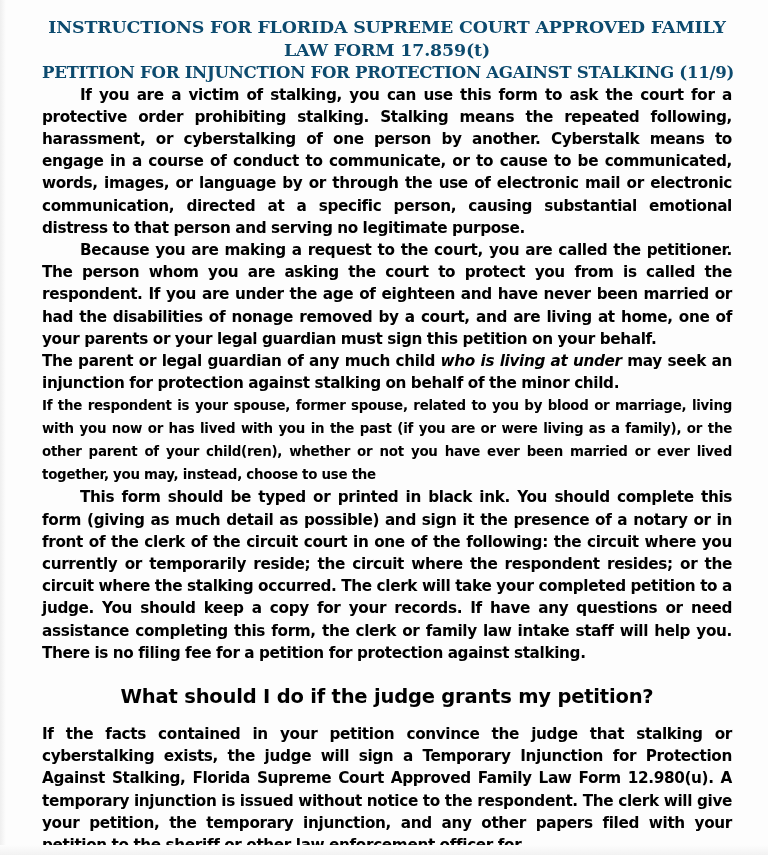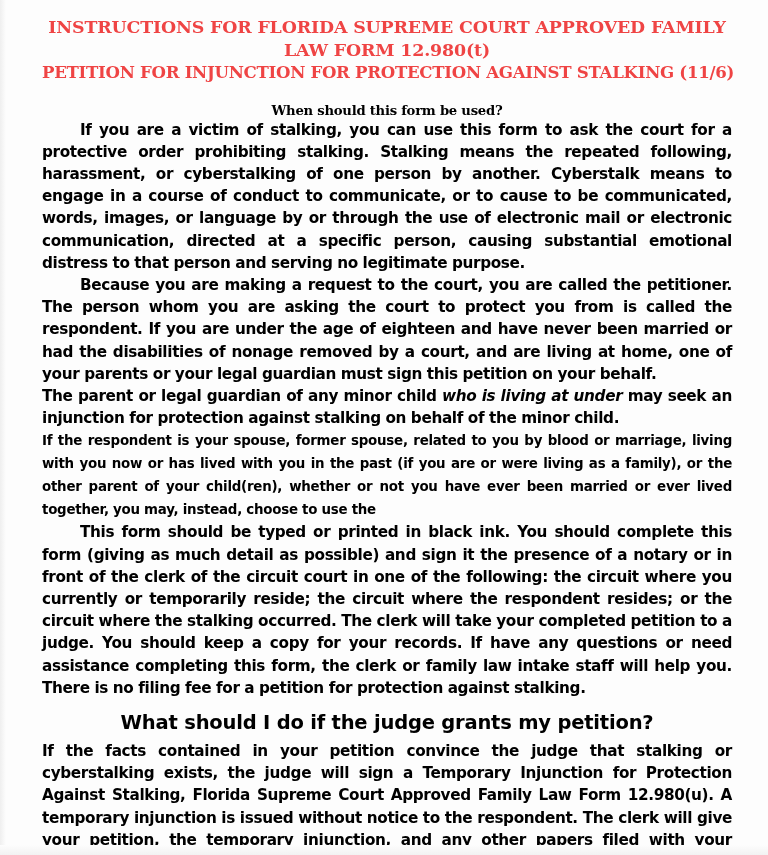--- a/index.html
+++ b/index.html
@@ -55,21 +55,21 @@
   
   .doc-title {
     text-align: center;
     font-family: "DejaVu Serif", serif;
     font-weight: bold;
     font-size: 17.4px;
     line-height: 22.5px;
     letter-spacing: -0.15px;
     margin: 0;
     padding-top: 16px;
-    color: #ef4444;
+    color: #0c4a6e;
   }
   .doc-title .t-line { display: block; white-space: nowrap; }
   .doc-title .t-line.l3 { font-size: 16.6px; letter-spacing: -0.3px; }
 
   
   .sec-head-sm {
     text-align: center;
     font-family: "DejaVu Serif", serif;
     font-weight: bold;
     font-size: 13.2px;
@@ -77,21 +77,21 @@
     margin: 0;
     padding-top: 18px;
     letter-spacing: -0.25px;
   }
   .sec-head-lg {
     text-align: center;
     font-family: "DejaVu Sans", sans-serif;
     font-weight: bold;
     font-size: 19.5px;
     line-height: 25px;
-    margin: 4px;
+    margin: 13px;
     padding-top: 7px;
     padding-bottom: 1px;
     letter-spacing: -0.2px;
   }
 
   
   p.body {
     margin: 0;
     font-family: "DejaVu Sans", sans-serif;
     font-weight: bold;
@@ -133,31 +133,30 @@
   }
 </style>
 </head>
 <body>
 
 <div id="page">
   <div class="content">
 
     <h1 class="doc-title">
       <span class="t-line l1">INSTRUCTIONS FOR FLORIDA SUPREME COURT APPROVED FAMILY</span>
-      <span class="t-line l2">LAW FORM 12.980(t)</span>
-      <span class="t-line l3">PETITION FOR INJUNCTION FOR PROTECTION AGAINST STALKING (11/6)</span>
+      <span class="t-line l2">LAW FORM 17.859(t)</span>
+      <span class="t-line l3">PETITION FOR INJUNCTION FOR PROTECTION AGAINST STALKING (11/9)</span>
     </h1>
 
-    <h2 class="sec-head-sm">When should this form be used?</h2>
 
     <p class="body indent"><span>If you are a victim of stalking, you can use this form to ask the court for a protective order prohibiting stalking. Stalking means the repeated following, harassment, or cyberstalking of one person by another. Cyberstalk means to engage in a course of conduct to communicate, or to cause to be communicated, words, images, or language by or through the use of electronic mail or electronic communication, directed at a specific person, causing substantial emotional distress to that person and serving no legitimate purpose.</span></p>
 
     <p class="body indent"><span>Because you are making a request to the court, you are called the </span><span class="bu">petitioner</span><span>. The person whom you are asking the court to protect you from is called the </span><span class="bu">respondent</span><span>. If you are under the age of eighteen and have never been married or had the disabilities of nonage removed by a court, and are living at home, one of your parents or your legal guardian must sign this petition on your behalf.</span></p>
 
-    <p class="body noindent"><span>The parent or legal guardian of any minor child </span><span class="i">who is living at under</span><span> may seek an injunction for protection against stalking on behalf of the minor child.</span></p>
+    <p class="body noindent"><span>The parent or legal guardian of any much child </span><span class="i">who is living at under</span><span> may seek an injunction for protection against stalking on behalf of the minor child.</span></p>
 
     <p class="body small noindent"><span>If the respondent is your </span><span class="bu">spouse</span><span>, former spouse, related to you by blood or marriage, living with you now or has lived with you in the past (if you are or were living as a family), or the other parent of your child(ren), whether or not you have ever been married or ever lived together, you may, instead, choose to use the</span></p>
 
 
     <p class="body indent"><span>This form should be typed or printed in black ink. You should complete this form (giving as much detail as possible) and sign it the presence of a notary or in front of the </span><span class="bu">clerk of the circuit court</span><span> in one of the following: the circuit where you currently or temporarily reside; the circuit where the respondent resides; or the circuit where the stalking occurred. The clerk will take your completed petition to a </span><span class="bu">judge</span><span>. You should keep a copy for your records. If have any questions or need assistance completing this form, the clerk or </span><span class="bu">family law intake staff</span><span> will help you. There is no filing fee for a petition for protection against stalking.</span></p>
 
     <h2 class="sec-head-lg">What should I do if the judge grants my petition?</h2>
 
     <p class="body noindent"><span>If the facts contained in your petition convince the judge that stalking or cyberstalking exists, the judge will sign a </span><span class="b">Temporary Injunction for Protection Against Stalking,</span><span> Florida Supreme Court Approved Family Law Form 12.980(u). A temporary injunction is issued without notice to the respondent. The clerk will give your </span><span class="bu">petition</span><span>, the temporary injunction, and any other papers filed with your petition to the sheriff or other law enforcement officer for </span></p>
 

